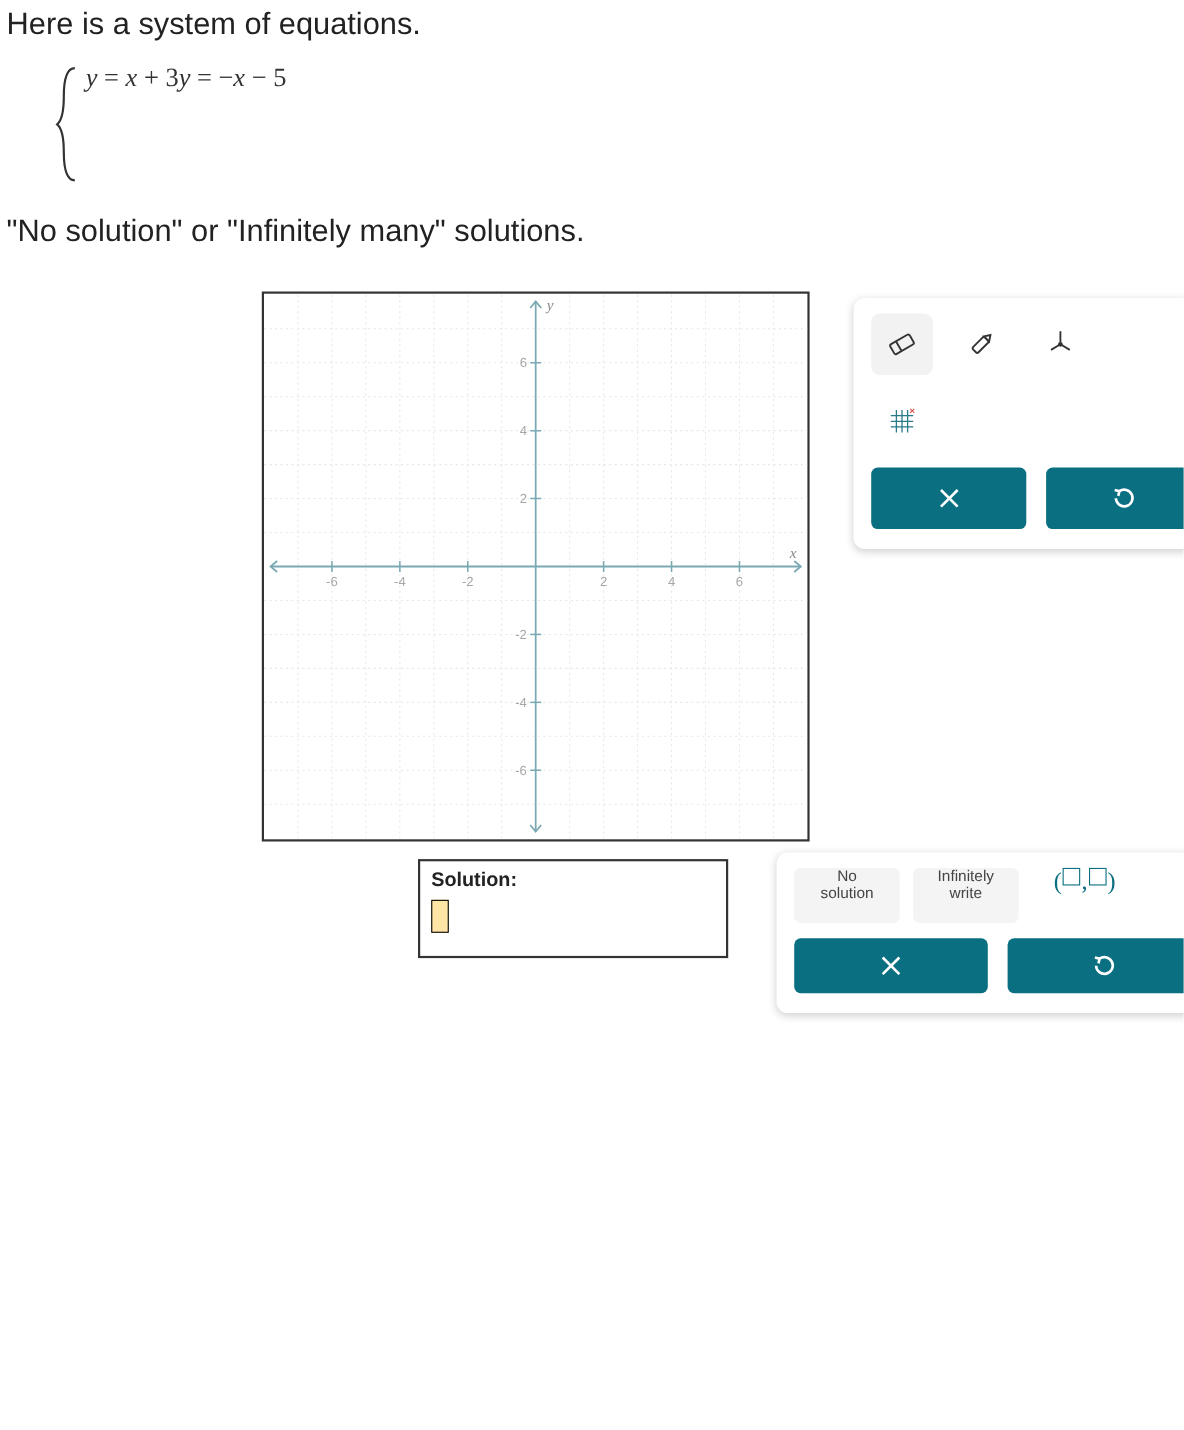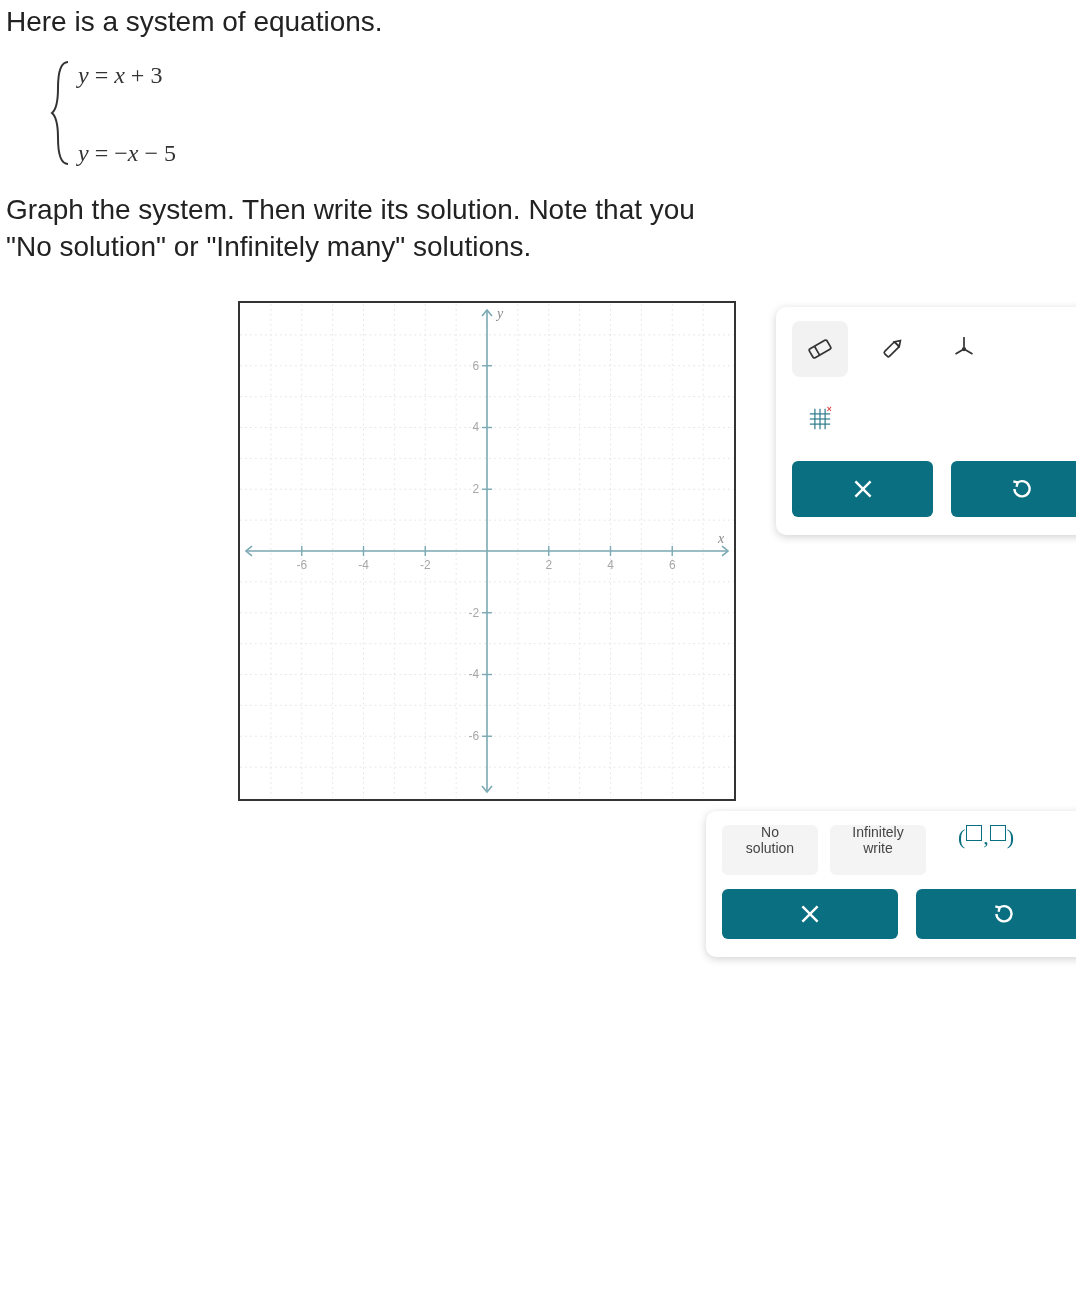--- a/index.html
+++ b/index.html
@@ -8,21 +8,21 @@
     background: #fff;
     font-family: Verdana, Geneva, sans-serif;
     color: #222;
     width: 1076px;
   }
   .page { padding: 4px 8px 30px 6px; }
   .prompt-line { font-size: 28px; line-height: 1.3; color: #222; }
   .eq-block { margin: 18px 0 22px 44px; font-family: "Times New Roman", Times, serif; font-size: 24px; font-style: italic; color: #333; position: relative; }
   .brace-wrap { display: flex; align-items: stretch; }
   .brace-svg { width: 24px; height: 110px; flex: none; }
-  .eq-lines { display: flex; flex-direction: column; justify-content: space-around; height: 112px; padding-left: 4px; gap: 44px; }
+  .eq-lines { display: flex; justify-content: space-around; height: 112px; padding-left: 4px; }
   .eq-lines span { white-space: nowrap; }
   .roman { font-style: normal; }
 
   .answer-area { position: relative; margin-top: 36px; height: 700px; }
   .graph-box { position: absolute; left: 232px; top: 0; width: 498px; height: 500px; border: 2px solid #333; box-sizing: border-box; }
   .graph-svg { display: block; width: 100%; height: 100%; }
 
   .solution-box {
     position: absolute; left: 374px; top: 516px; width: 282px; height: 90px;
     border: 2px solid #333; box-sizing: border-box; padding: 6px 10px;
@@ -89,21 +89,20 @@
       <svg class="brace-svg" viewBox="0 0 24 110">
         <path d="M18 4 Q8 4 8 30 Q8 50 2 55 Q8 60 8 80 Q8 106 18 106" stroke="#333" stroke-width="2" fill="none"></path>
       </svg>
       <div class="eq-lines">
         <span>y<span class="roman"> = </span>x<span class="roman"> + 3</span></span>
         <span>y<span class="roman"> = −</span>x<span class="roman"> − 5</span></span>
       </div>
     </div>
   </div>
 
-  <div class="prompt-line">Graph the system. Then write its solution. Note that you</div>
   <div class="prompt-line">"No solution" or "Infinitely many" solutions.</div>
 
   <div class="answer-area">
 
     <div class="graph-box">
       <svg class="graph-svg" viewBox="0 0 496 496">
 
         <g stroke="#e8e8e8" stroke-dasharray="2,3" stroke-width="1">
           <line x1="31" y1="0" x2="31" y2="496"></line>
             <line x1="62" y1="0" x2="62" y2="496"></line>
@@ -175,20 +174,24 @@
           <text x="240" y="314">-2</text>
             <text x="240" y="376">-4</text>
             <text x="240" y="438">-6</text>
         </g>
 
         <text class="axlabel" x="258" y="14">y</text>
         <text class="axlabel" x="480" y="240">x</text>
       </svg>
     </div>
 
+    <div class="solution-box">
+      <div class="solution-label">Solution:</div>
+      <span class="cursor-box"></span>
+    </div>
 
     <div class="tool-panel">
       <div class="tool-row">
         <div class="tool-btn">
           <svg viewBox="0 0 40 40">
             <g transform="rotate(-30 20 20)">
               <rect x="8" y="14" width="24" height="12" rx="2" fill="none" stroke="#333" stroke-width="2"></rect>
               <line x1="16" y1="14" x2="16" y2="26" stroke="#333" stroke-width="2"></line>
             </g>
           </svg>

